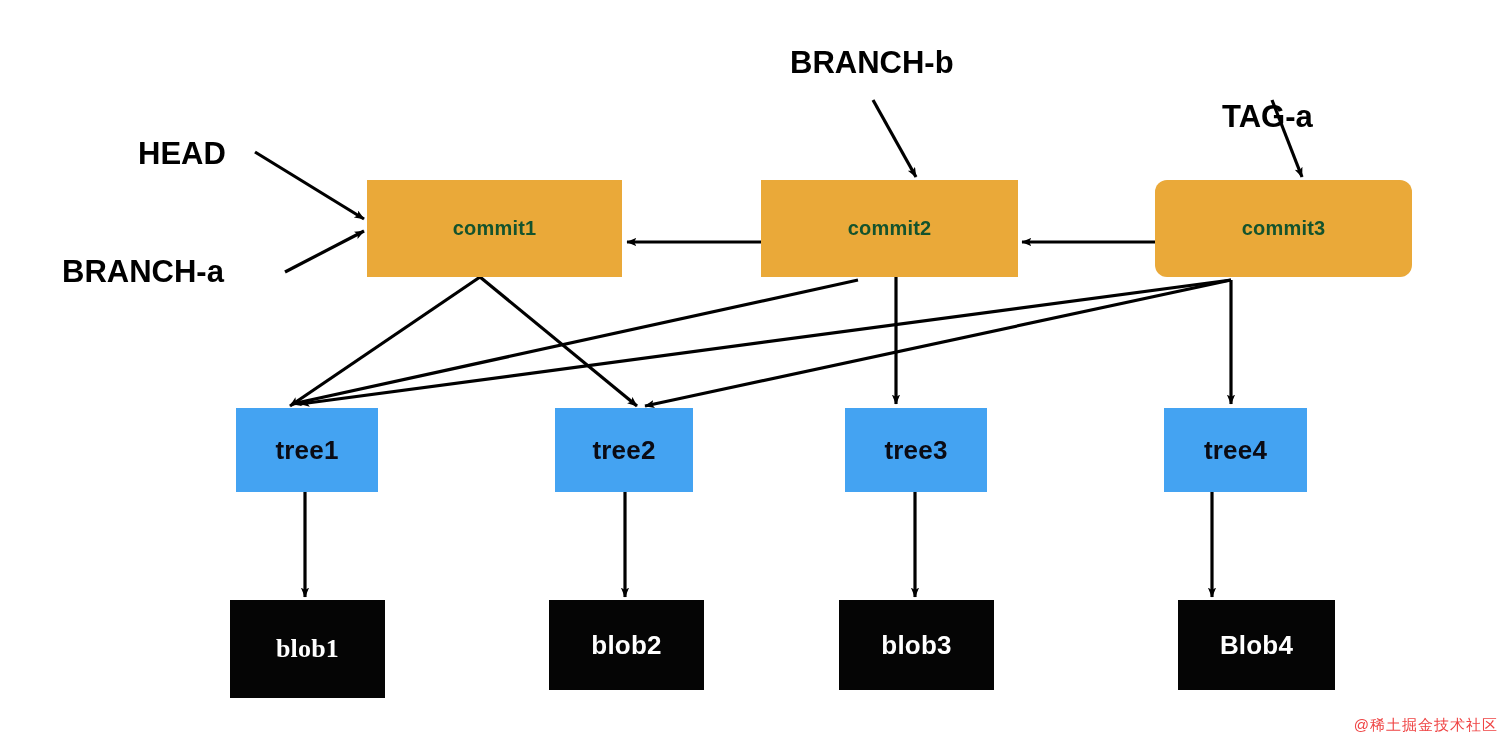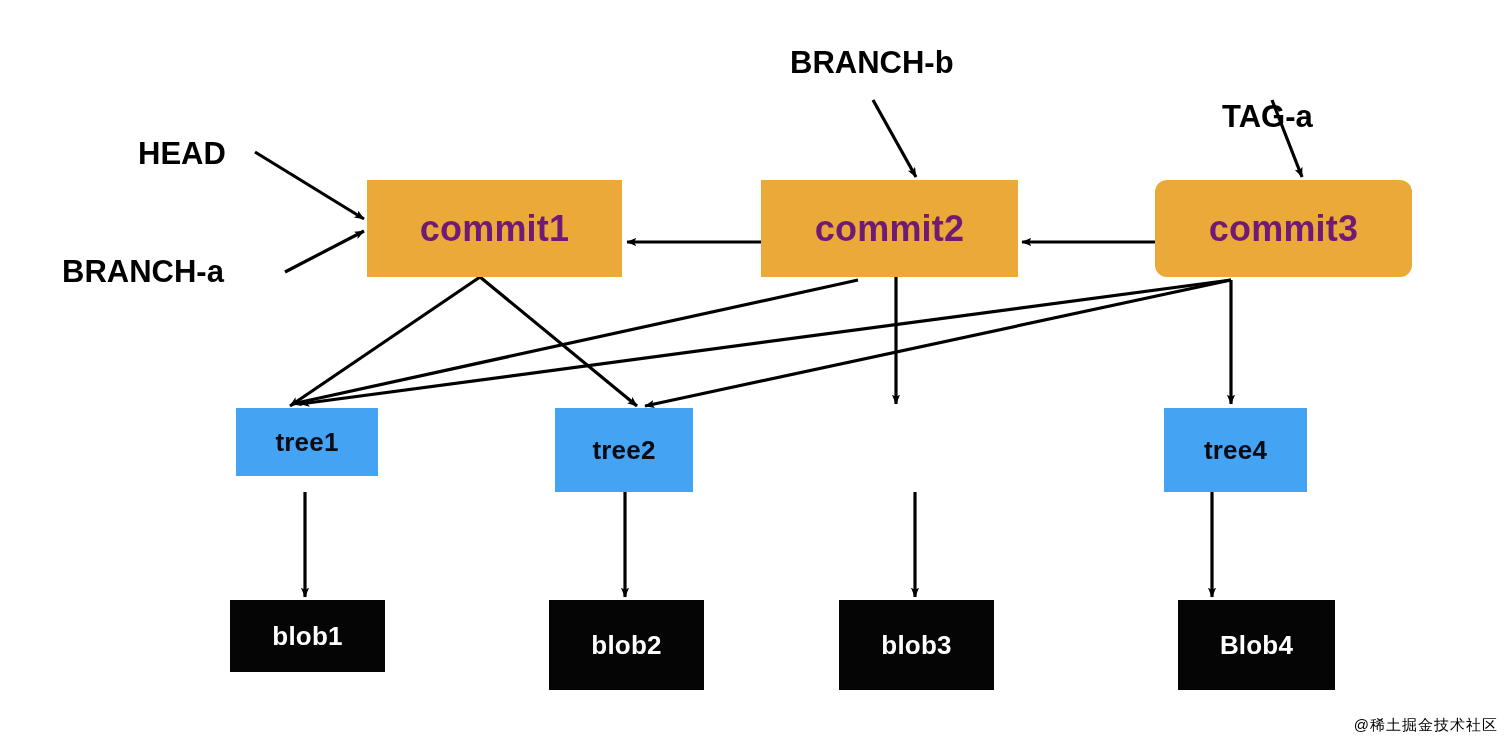--- a/index.html
+++ b/index.html
@@ -29,22 +29,22 @@
     display: flex;
     align-items: center;
     justify-content: center;
     box-sizing: border-box;
     font-weight: 700;
     letter-spacing: 0.2px;
     z-index: 3;
   }
   .node-commit {
     background: #eaa939;
-    color: #701a75;
-    font-size: 36px;
+    color: #14532d;
+    font-size: 20px;
   }
   .node-tree {
     background: #44a3f2;
     color: #0b0b14;
     font-size: 26px;
   }
   .node-blob {
     background: #050505;
     color: #ffffff;
     font-size: 26px;
@@ -55,21 +55,21 @@
     color: #000000;
     font-size: 31px;
     white-space: nowrap;
     z-index: 4;
   }
   .watermark {
     position: absolute;
     right: 14px;
     bottom: 12px;
     font-size: 15px;
-    color: #000000;
+    color: #ef4444;
     letter-spacing: 1px;
     white-space: nowrap;
     z-index: 5;
   }
 </style>
 </head>
 <body>
 
 <div id="canvas">
 
@@ -108,24 +108,25 @@
 
   <div class="ref-label" style="left:138px; top:136px;">HEAD</div>
   <div class="ref-label" style="left:62px; top:254px;">BRANCH-a</div>
   <div class="ref-label" style="left:790px; top:45px;">BRANCH-b</div>
   <div class="ref-label" style="left:1222px; top:51px;margin-top:48px;">TAG-a</div>
 
   <div class="node node-commit" style="left:367px; top:180px; width:255px; height:97px;">commit1</div>
   <div class="node node-commit" style="left:761px; top:180px; width:257px; height:97px;">commit2</div>
   <div class="node node-commit" style="left:1155px; top:180px; width:257px; height:97px;border-radius:12px;">commit3</div>
 
-  <div class="node node-tree" style="left:236px; top:408px; width:142px; height:68px;">tree1</div>
+  <div class="node node-tree" style="left:236px; top:408px; width:142px; height:84px;">tree1</div>
   <div class="node node-tree" style="left:555px; top:408px; width:138px; height:84px;">tree2</div>
+  <div class="node node-tree" style="left:845px; top:408px; width:142px; height:84px;">tree3</div>
   <div class="node node-tree" style="left:1141px; top:408px; width:143px; height:84px;margin-left:23px;">tree4</div>
 
-  <div class="node node-blob" style="left:230px; top:600px; width:155px; height:72px;">blob1</div>
+  <div class="node node-blob" style="left:230px; top:600px; width:155px; height:98px;font-family:Liberation Serif, serif;">blob1</div>
   <div class="node node-blob" style="left:549px; top:600px; width:155px; height:90px;">blob2</div>
   <div class="node node-blob" style="left:839px; top:600px; width:155px; height:90px;">blob3</div>
   <div class="node node-blob" style="left:1178px; top:600px; width:157px; height:90px;">Blob4</div>
 
   <div class="watermark">@稀土掘金技术社区</div>
 
 </div>
 
 </body></html>

